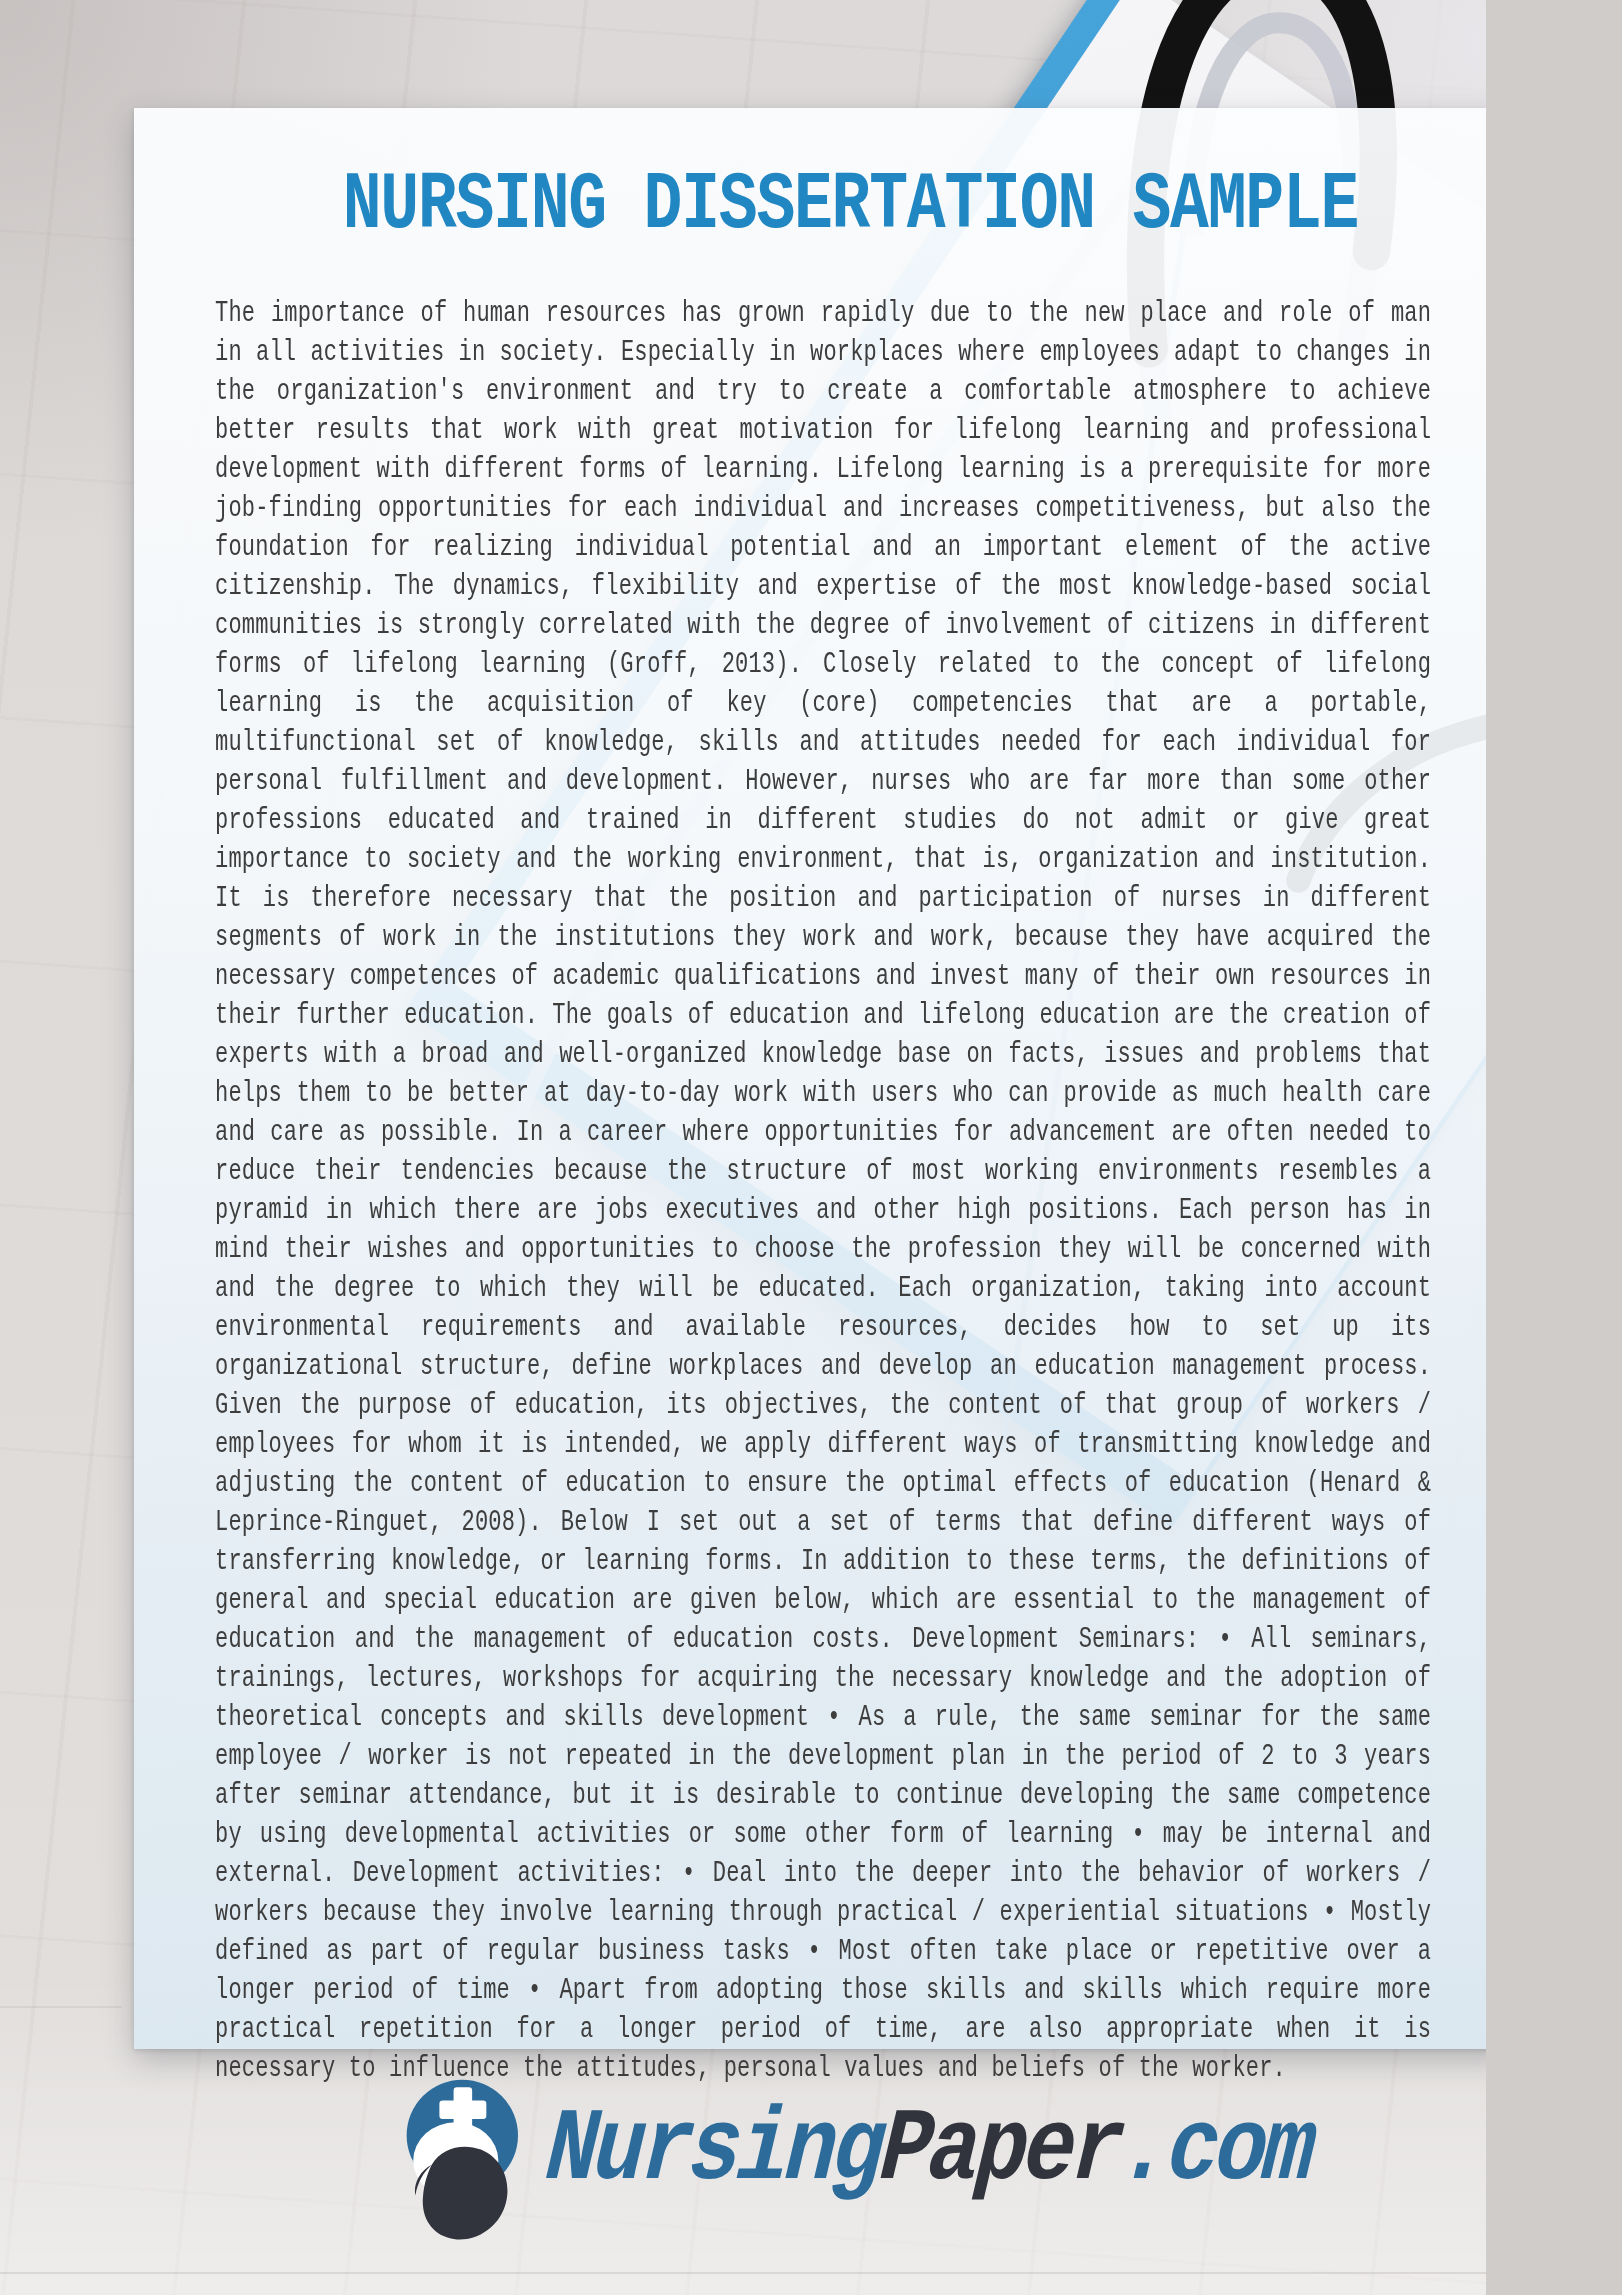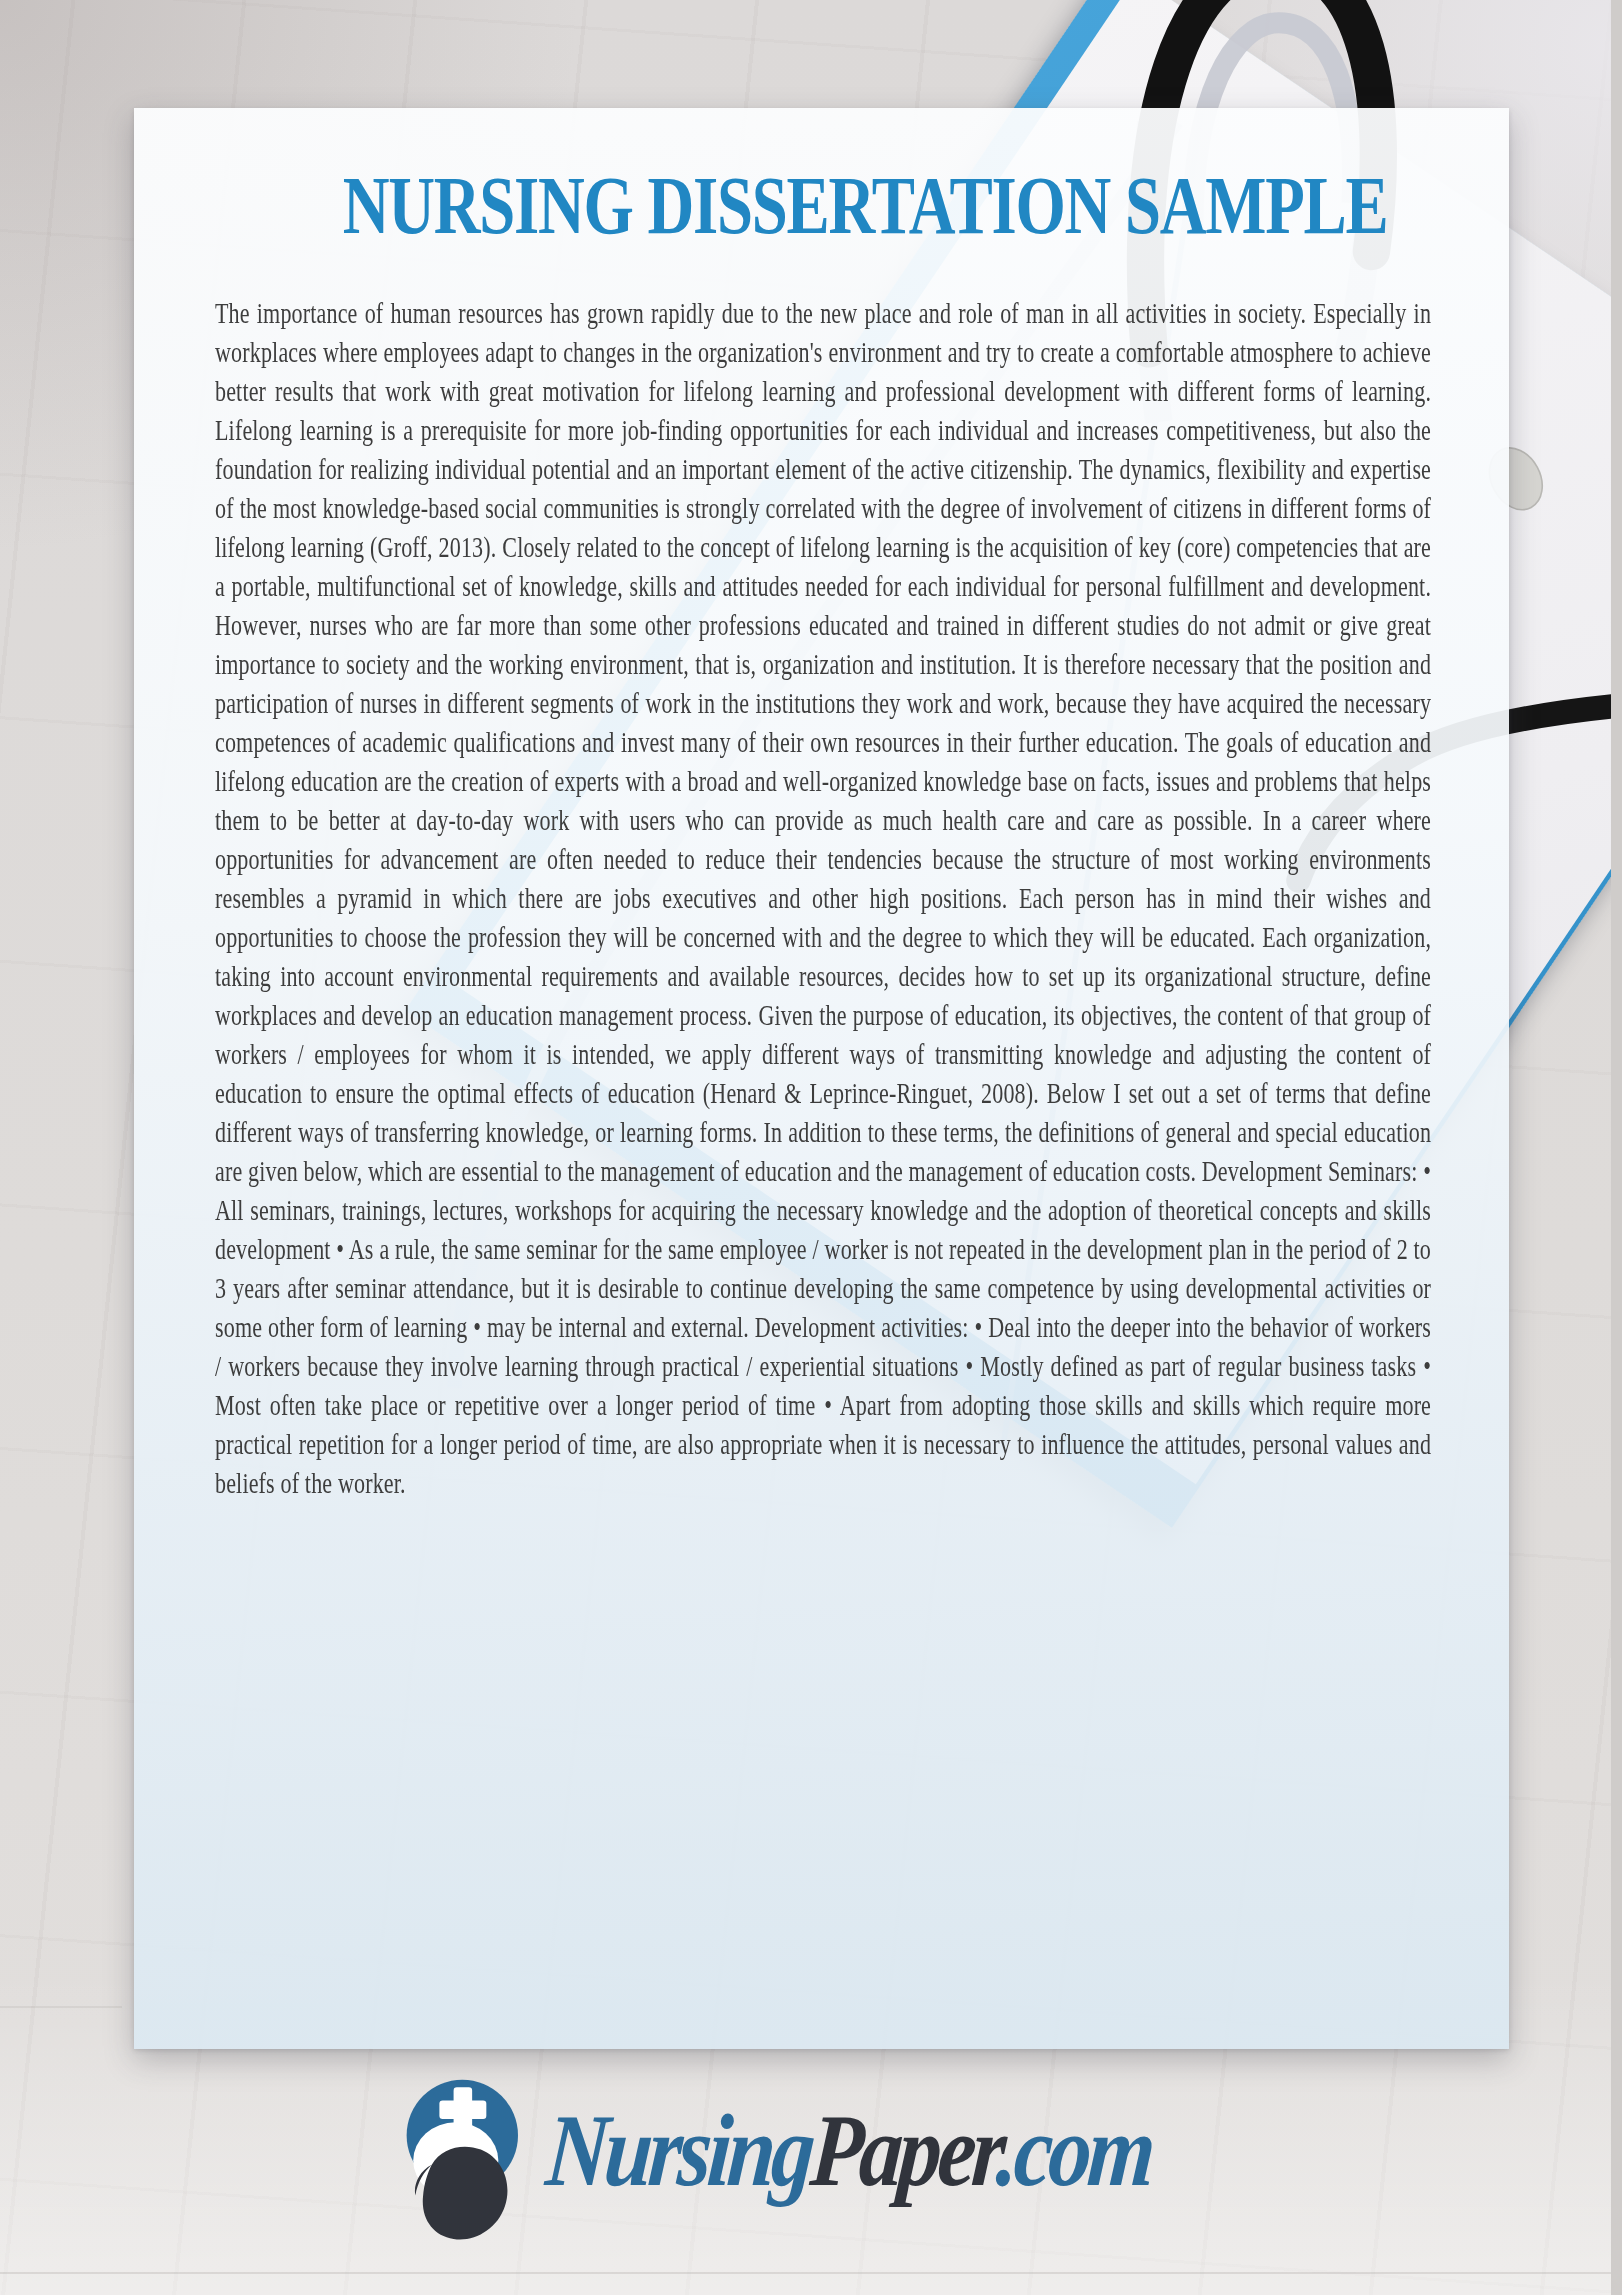--- a/index.html
+++ b/index.html
@@ -1,17 +1,17 @@
 <!DOCTYPE html>
 <html style="font-size:13px"><head>
 <meta charset="utf-8">
 <style>
   html,body{margin:0;padding:0;background:#cfccca;}
-  .stage{position:relative;width:1611px;height:2295px;overflow:hidden;
-    font-family:Liberation Serif, serif;
+  .stage{position:relative;width:1486px;height:2295px;overflow:hidden;
+    font-family:Liberation Mono, monospace;
     background:#dedbd9;}
   
   .desk{position:absolute;inset:0;
     background:
       radial-gradient(60% 40% at 0% 0%, rgba(150,140,138,0.30), rgba(150,140,138,0) 60%),
       radial-gradient(50% 35% at 100% 2%, rgba(235,233,238,0.8), rgba(235,233,238,0) 60%),
       linear-gradient(0deg, rgba(255,255,255,0.45) 0%, rgba(255,255,255,0) 14%),
       repeating-linear-gradient(96deg, rgba(255,255,255,0) 0 71px, rgba(120,105,100,0.05) 71px 75px, rgba(255,255,255,0) 75px 170px),
       repeating-linear-gradient(4deg, rgba(255,255,255,0) 0 114px, rgba(125,112,108,0.04) 114px 117px, rgba(255,255,255,0) 117px 243px),
       linear-gradient(180deg,#dcd9d8 0%,#dedbd9 55%,#e2dfdd 100%);}

